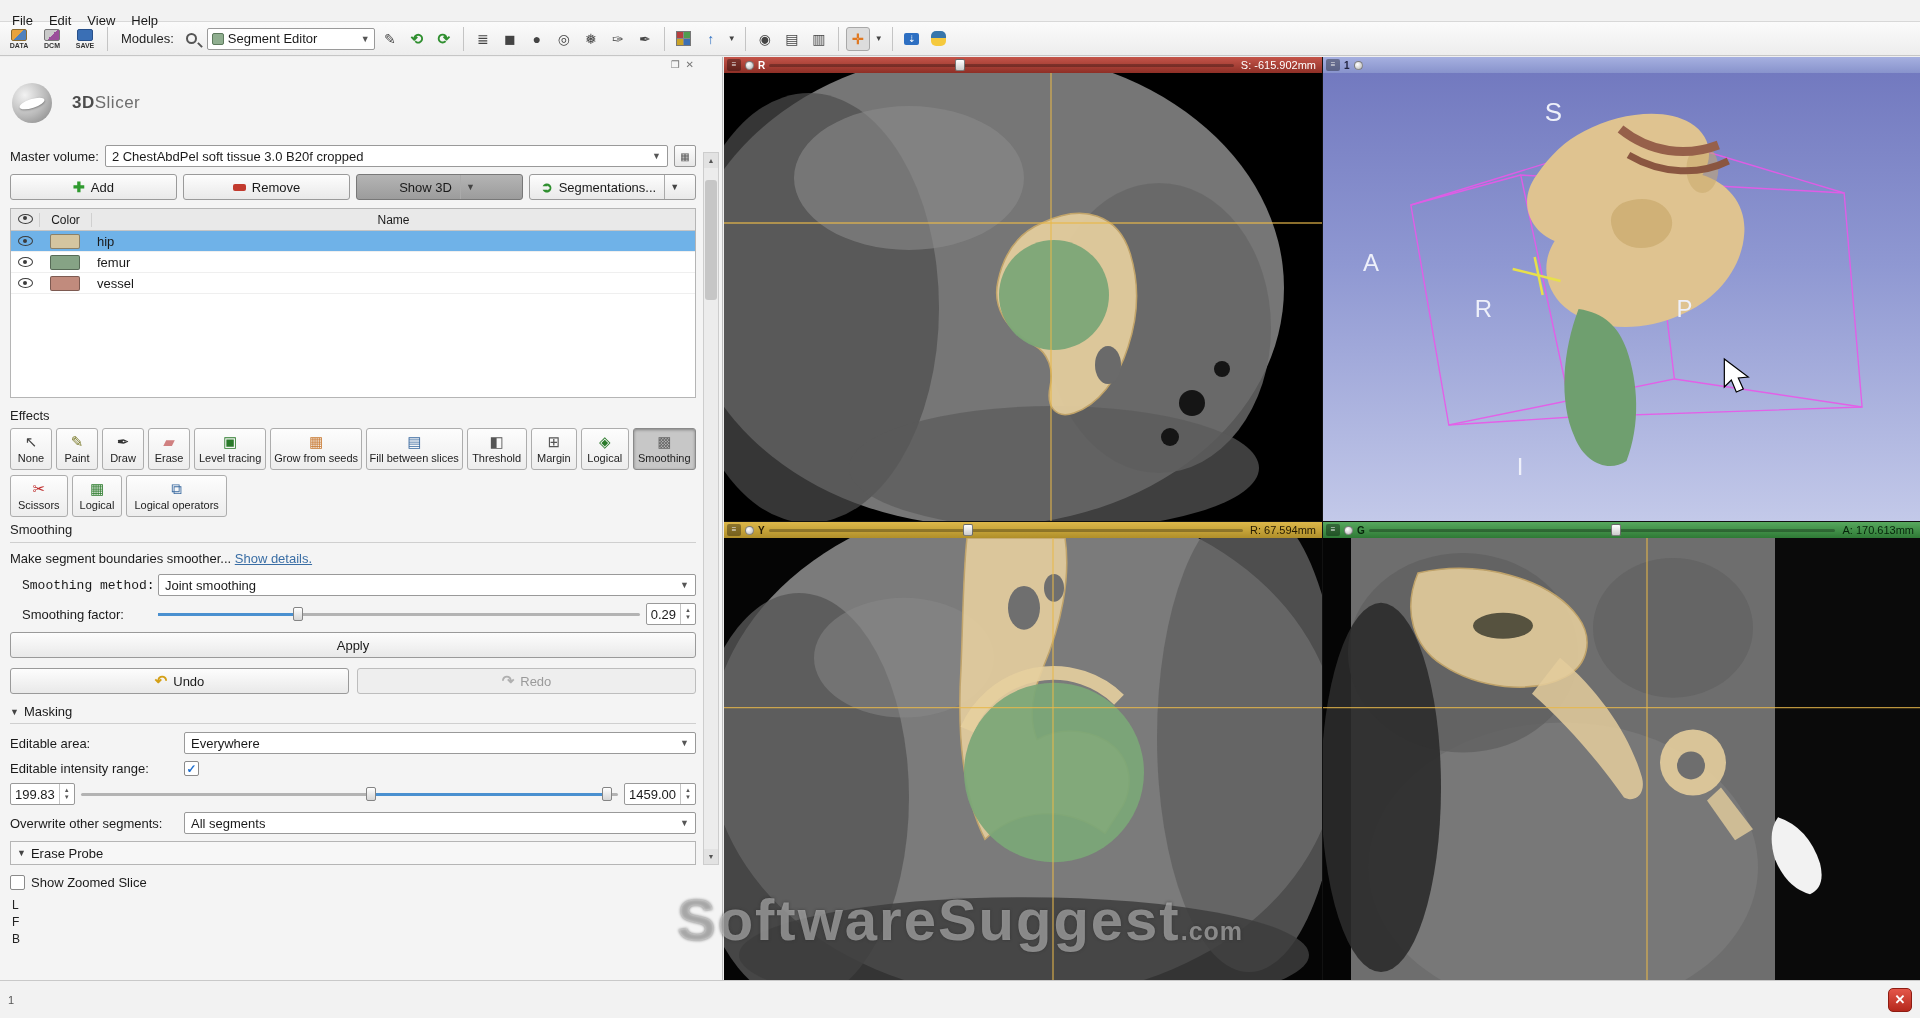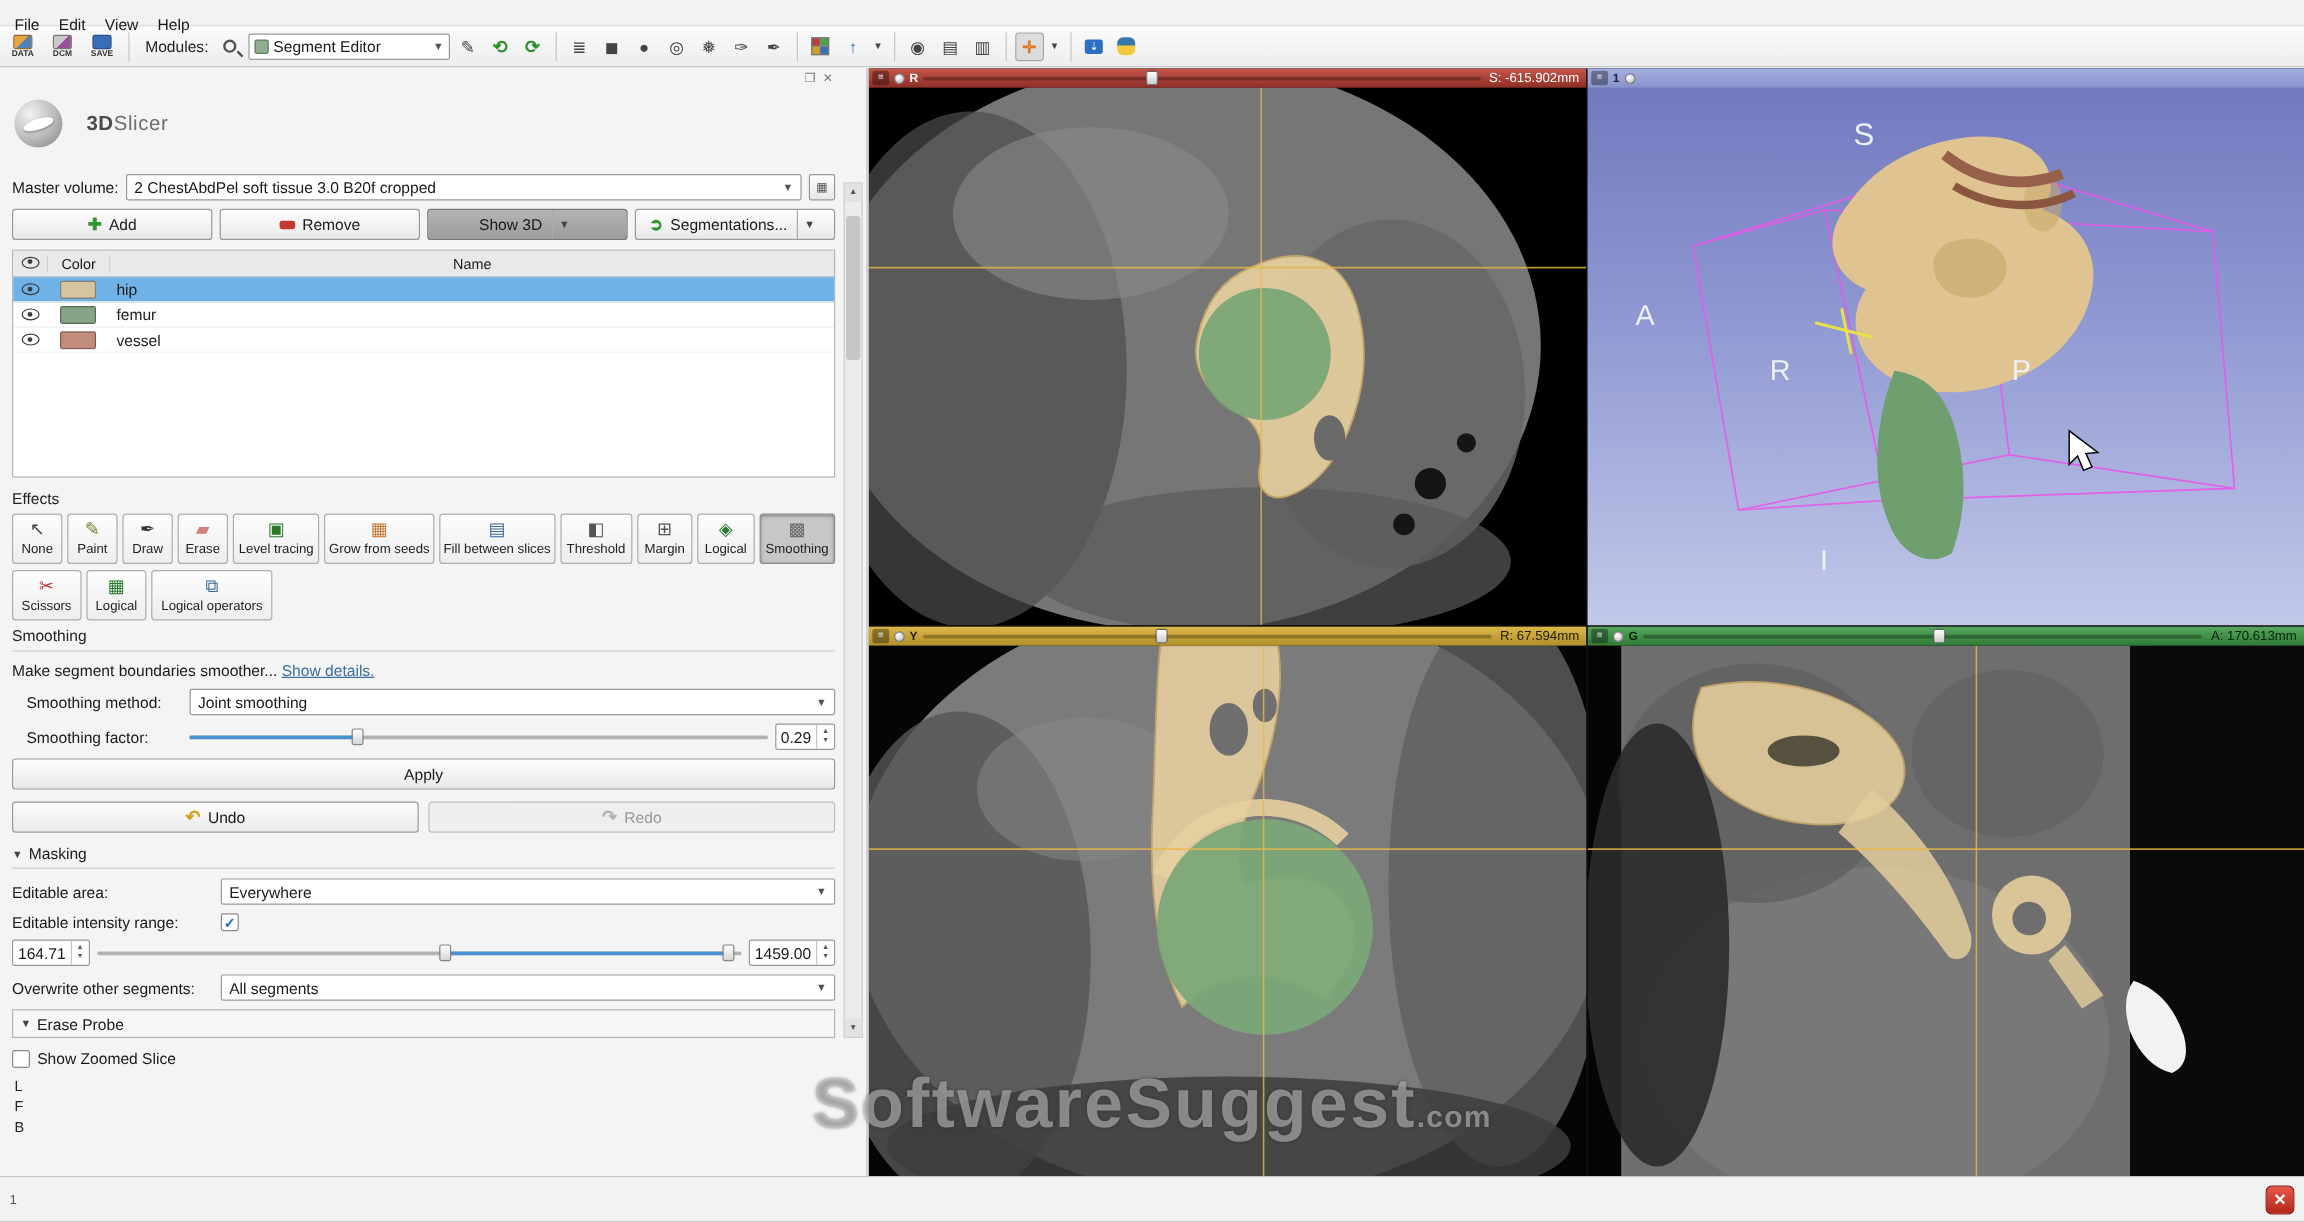--- a/index.html
+++ b/index.html
@@ -372,21 +372,21 @@
           </div>
       </div>
 
       <div class="section-label">Smoothing</div>
       <div class="hr"></div>
       <div class="desc">
         <span>Make segment boundaries smoother...</span>
         <span class="link">Show details.</span>
       </div>
       <div class="row" style="padding-left:12px;">
-        <span class="lbl" style="width:130px;">Smoothing method:</span>
+        <span class="lbl" style="width:130px;font-family:Liberation Mono, monospace;">Smoothing method:</span>
         <div class="combo">
           <span>Joint smoothing</span>
           <span class="combo-arrow">▼</span>
         </div>
       </div>
       <div class="row" style="padding-left:12px;">
         <span class="lbl" style="width:130px;">Smoothing factor:</span>
         <div class="slider">
           <div class="groove"></div>
           <div class="fill" style="left:0;width:29%;"></div>
@@ -425,21 +425,21 @@
           <span>Everywhere</span>
           <span class="combo-arrow">▼</span>
         </div>
       </div>
       <div class="row">
         <span class="lbl mask-lbl">Editable intensity range:</span>
         <span class="cb">✓</span>
       </div>
       <div class="row">
         <div class="spin">
-          <span class="val">164.71</span>
+          <span class="val">199.83</span>
           <span class="arrows">
               <span>▲</span>
               <span>▼</span>
             </span>
         </div>
         <div class="slider">
           <div class="groove"></div>
           <div class="fill" style="left:54%;right:2%;"></div>
           <div class="handle" style="left:calc(54% - 5px);"></div>
           <div class="handle" style="right:calc(2% - 5px);"></div>

